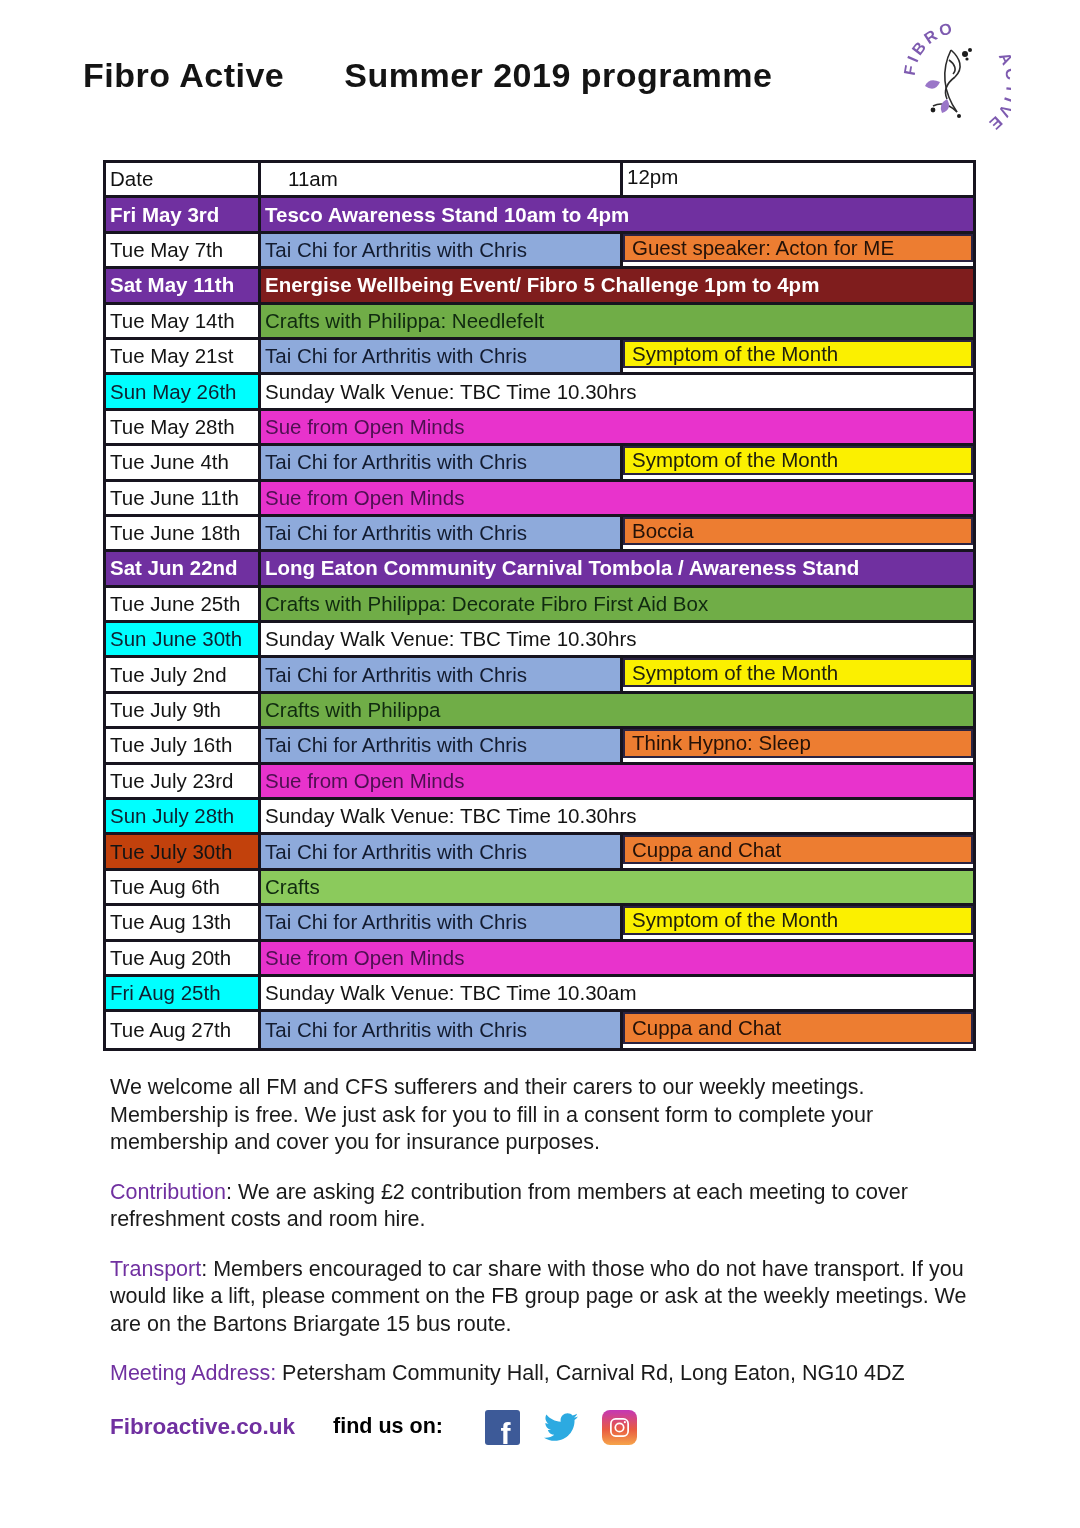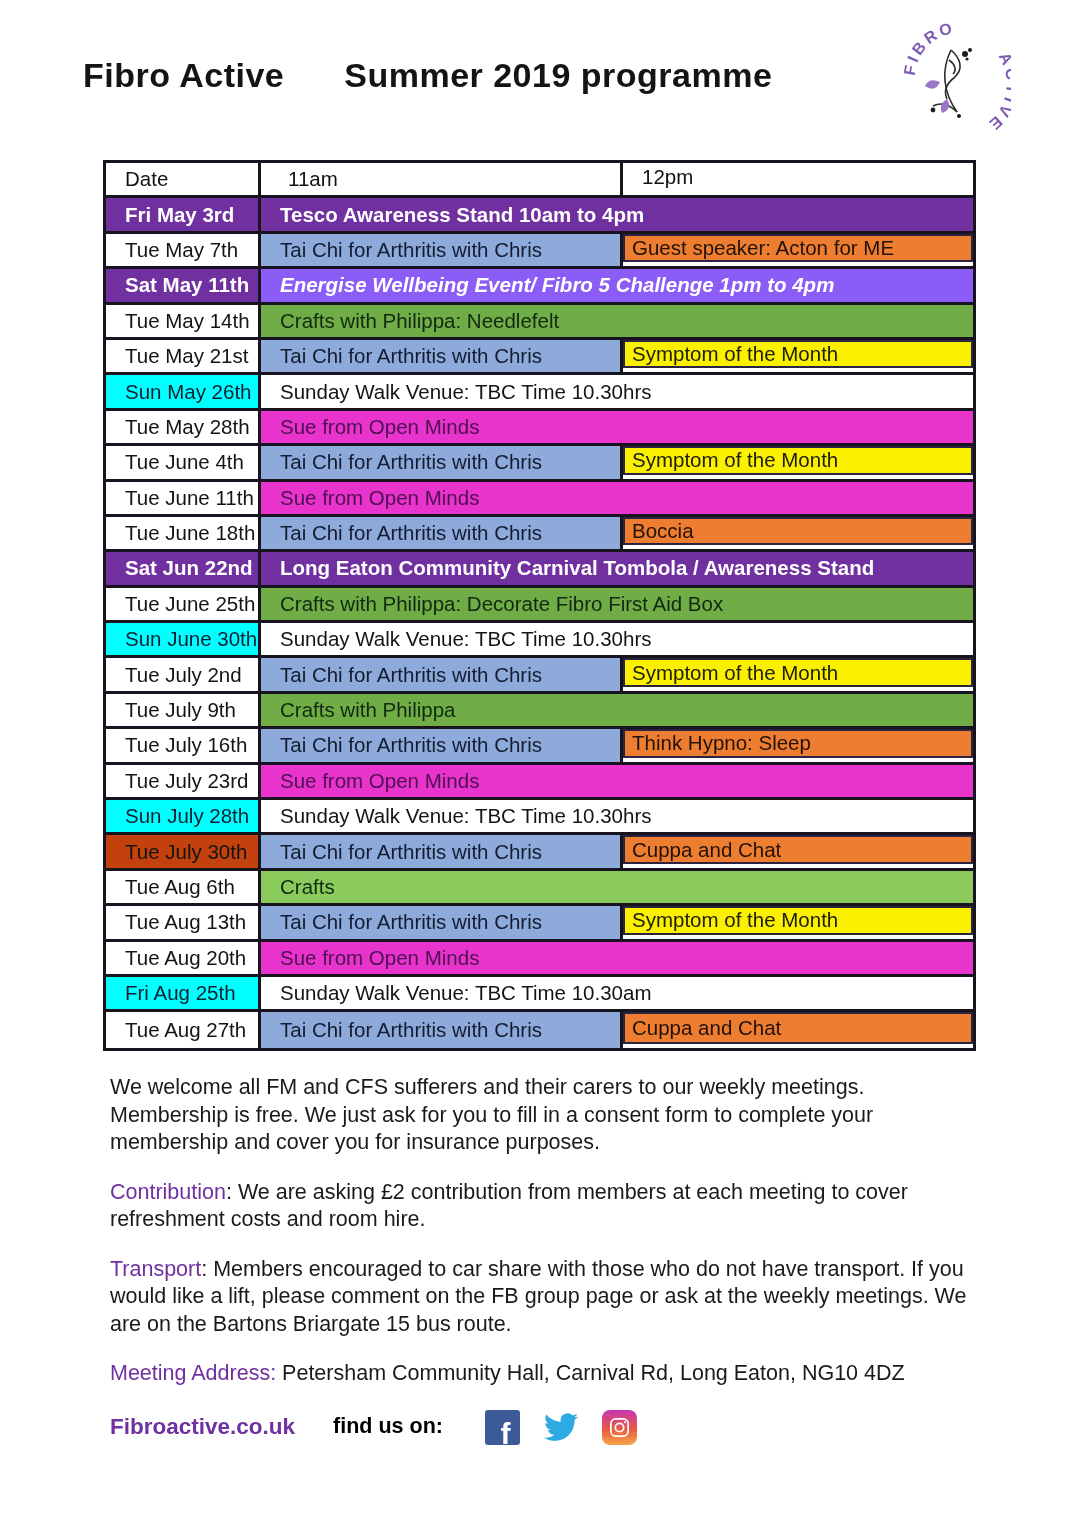--- a/index.html
+++ b/index.html
@@ -18,21 +18,21 @@
     position:absolute; left:103px; top:160px; width:873px;
     border:3px solid #17141f; box-sizing:border-box; background:#fff;
   }
   .trow {
     display:grid; grid-template-columns:155px 362px 1fr;
     height:35.4px; border-bottom:3px solid #17141f; box-sizing:border-box;
   }
   .rows .trow:last-child { border-bottom:none; }
   .cell {
     border-right:3px solid #17141f; box-sizing:border-box;
-    display:flex; align-items:center; padding-left:19px;
+    display:flex; align-items:center; padding-left:4px;
     font-size:20.5px; white-space:nowrap; overflow:hidden; color:#15151a;
   }
   .trow > .cell:last-child { border-right:none; }
   .spanc { grid-column:2 / 4; }
   .hcell { color:#121212; }
   .hcell.h-am { padding-left:27px; }
   .hcell.h-pm { align-items:flex-start; padding-top:2px; }
   .pmc { padding:0 0 4px 0; background:#ffffff; display:block; }
   .pmblock {
     height:100%; box-sizing:border-box; border:2px solid #2a2342;
@@ -116,21 +116,21 @@
         </div>
         <div class="trow">
           <div class="cell" style="background: rgb(255, 255, 255); color: rgb(20, 20, 20);">Tue May 7th</div>
           <div class="cell" style="background: rgb(142, 170, 219); color: rgb(19, 28, 48);">Tai Chi for Arthritis with Chris</div>
           <div class="cell pmc">
             <div class="pmblock" style="background: rgb(237, 125, 49); color: rgb(36, 18, 8);">Guest speaker: Acton for ME</div>
           </div>
         </div>
         <div class="trow">
           <div class="cell" style="background: rgb(112, 48, 160); color: rgb(255, 255, 255); font-weight: bold;">Sat May 11th</div>
-          <div class="cell spanc" style="background: #8b5cf6; color: rgb(255, 255, 255); font-weight: bold; font-style: italic;">Energise Wellbeing Event/ Fibro 5 Challenge 1pm to 4pm</div>
+          <div class="cell spanc" style="background: #7f1d1d; color: rgb(255, 255, 255); font-weight: bold;">Energise Wellbeing Event/ Fibro 5 Challenge 1pm to 4pm</div>
         </div>
         <div class="trow">
           <div class="cell" style="background: rgb(255, 255, 255); color: rgb(20, 20, 20);">Tue May 14th</div>
           <div class="cell spanc" style="background: rgb(112, 173, 71); color: rgb(16, 42, 16);">Crafts with Philippa: Needlefelt</div>
         </div>
         <div class="trow">
           <div class="cell" style="background: rgb(255, 255, 255); color: rgb(20, 20, 20);">Tue May 21st</div>
           <div class="cell" style="background: rgb(142, 170, 219); color: rgb(19, 28, 48);">Tai Chi for Arthritis with Chris</div>
           <div class="cell pmc">
             <div class="pmblock" style="background: rgb(251, 240, 0); color: rgb(32, 32, 14);">Symptom of the Month</div>

